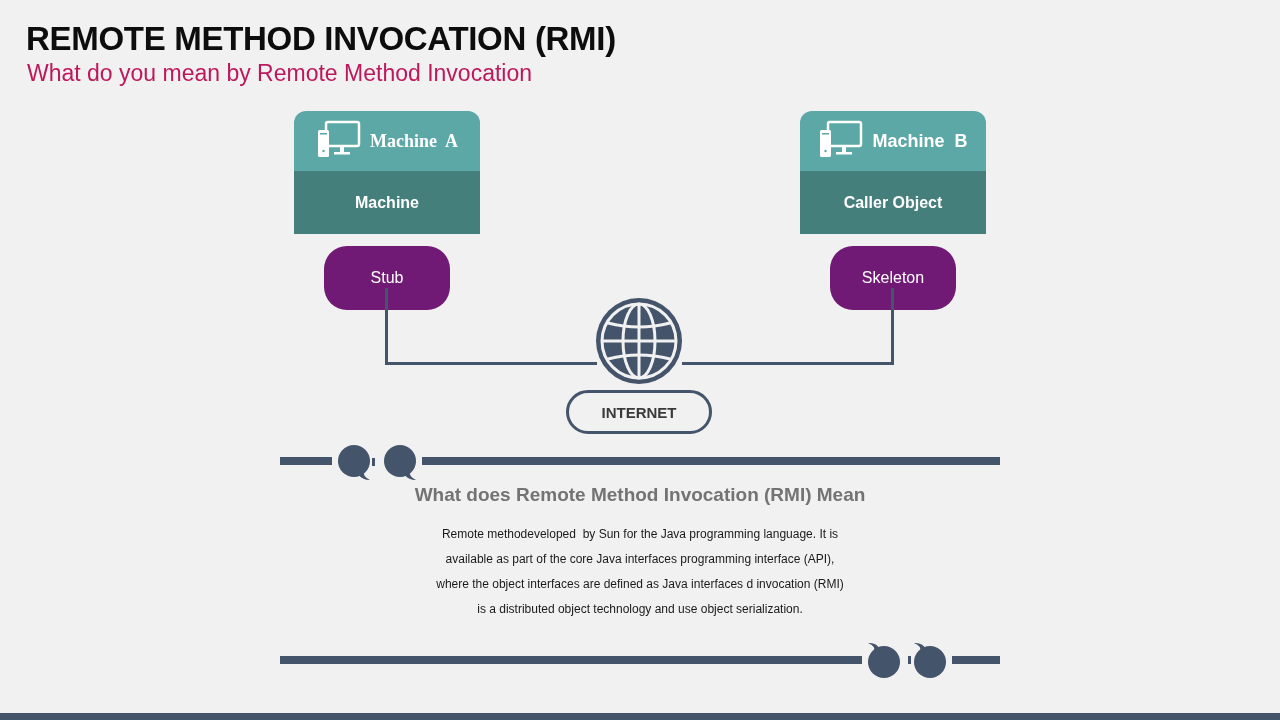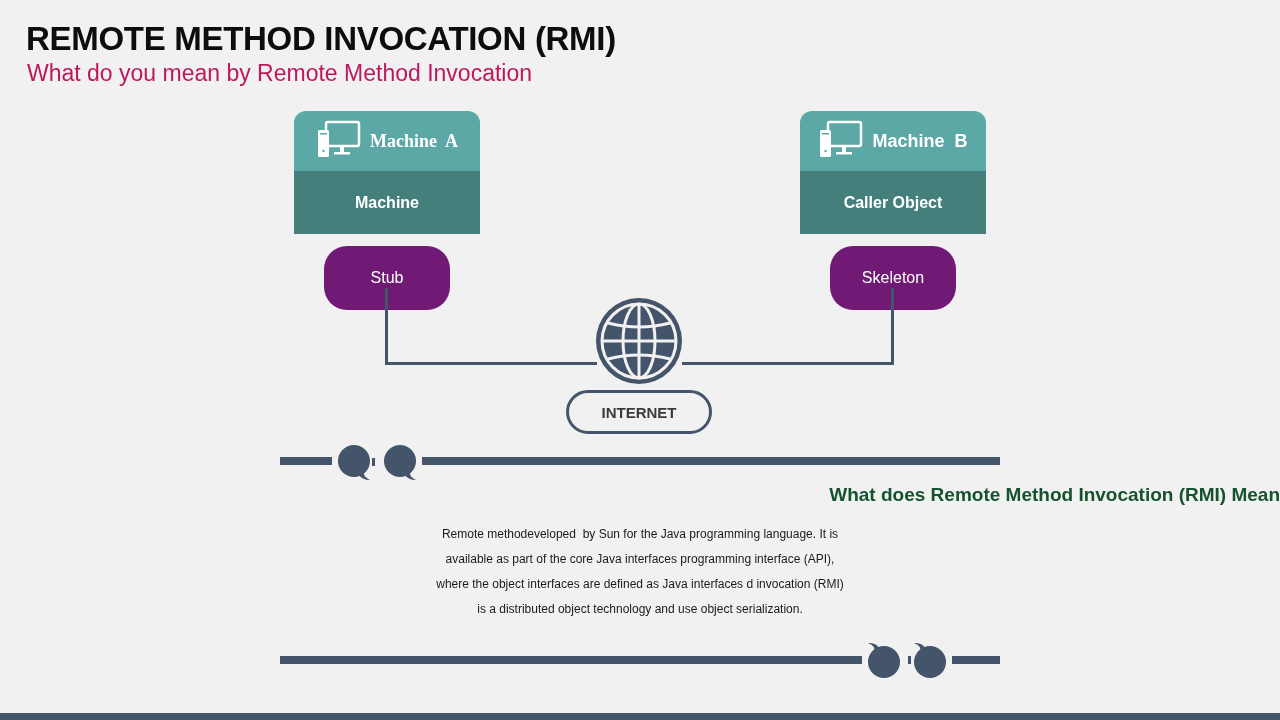--- a/index.html
+++ b/index.html
@@ -8,21 +8,21 @@
   .subtitle { position:absolute; left:27px; top:60px; font-size:23px; color:#be185d; }
   .machine { position:absolute; width:186px; top:111px; }
   .machine .head { height:60px; background:#5ba8a6; border-radius:12px 12px 0 0; display:flex; align-items:center; justify-content:center; gap:8px; color:#fff; font-weight:bold; font-size:18px; }
   .machine .body { height:63px; background:#447f7b; color:#fff; font-weight:bold; font-size:16px; display:flex; align-items:center; justify-content:center; }
   .pill { position:absolute; top:246px; width:126px; height:64px; border-radius:23px; background:#701a75; color:#fff; font-size:16px; display:flex; align-items:center; justify-content:center; }
   .line { position:absolute; background:#44546a; }
   .globe { position:absolute; left:594px; top:296px; width:90px; height:90px; }
   .internet { position:absolute; left:566px; top:390px; width:140px; height:38px; border:3px solid #44546a; border-radius:22px; display:flex; align-items:center; justify-content:center; font-weight:bold; font-size:15px; color:#3a3a3a; background:#f1f1f1; }
   .bar { position:absolute; height:8px; background:#44546a; }
   .quote { position:absolute; }
-  .qtitle { position:absolute; left:0; width:1280px; top:484px; text-align:right; font-weight:bold; font-size:19px; color:#14532d; }
+  .qtitle { position:absolute; left:0; width:1280px; top:484px; text-align:center; font-weight:bold; font-size:19px; color:#737373; }
   .qbody { position:absolute; left:290px; width:700px; top:522px; text-align:center; font-size:12px; line-height:25px; color:#1a1a1a; }
   .footer { position:absolute; left:0; top:713px; width:1280px; height:7px; background:#44546a; }
 </style>
 </head>
 <body>
 
 <div class="title">REMOTE METHOD INVOCATION (RMI)</div>
 <div class="subtitle">What do you mean by Remote Method Invocation</div>
 
 <div class="machine" style="left:294px;">

